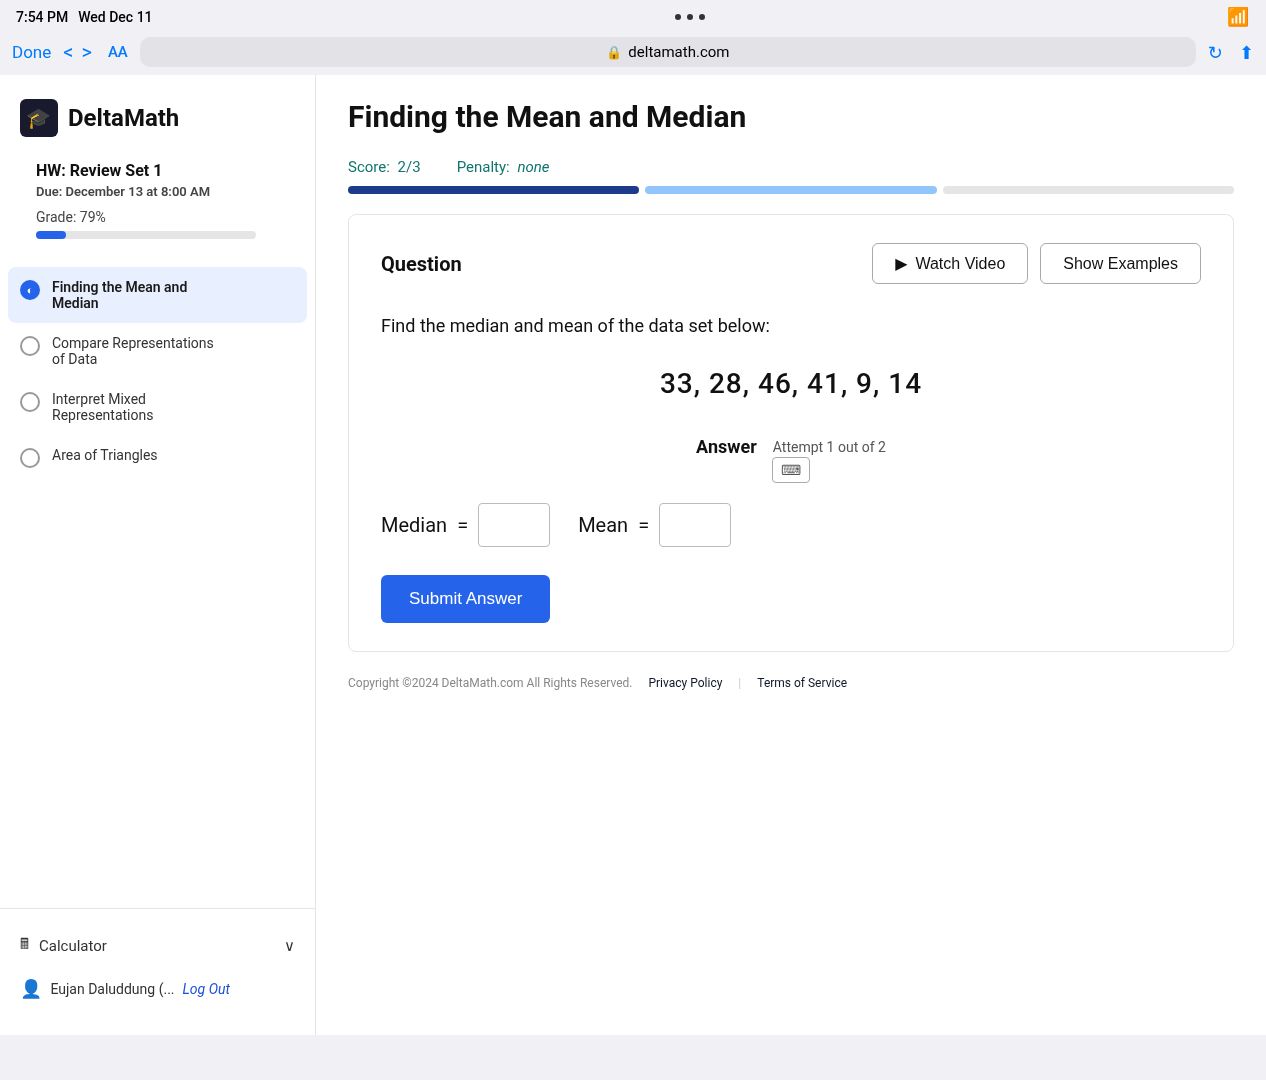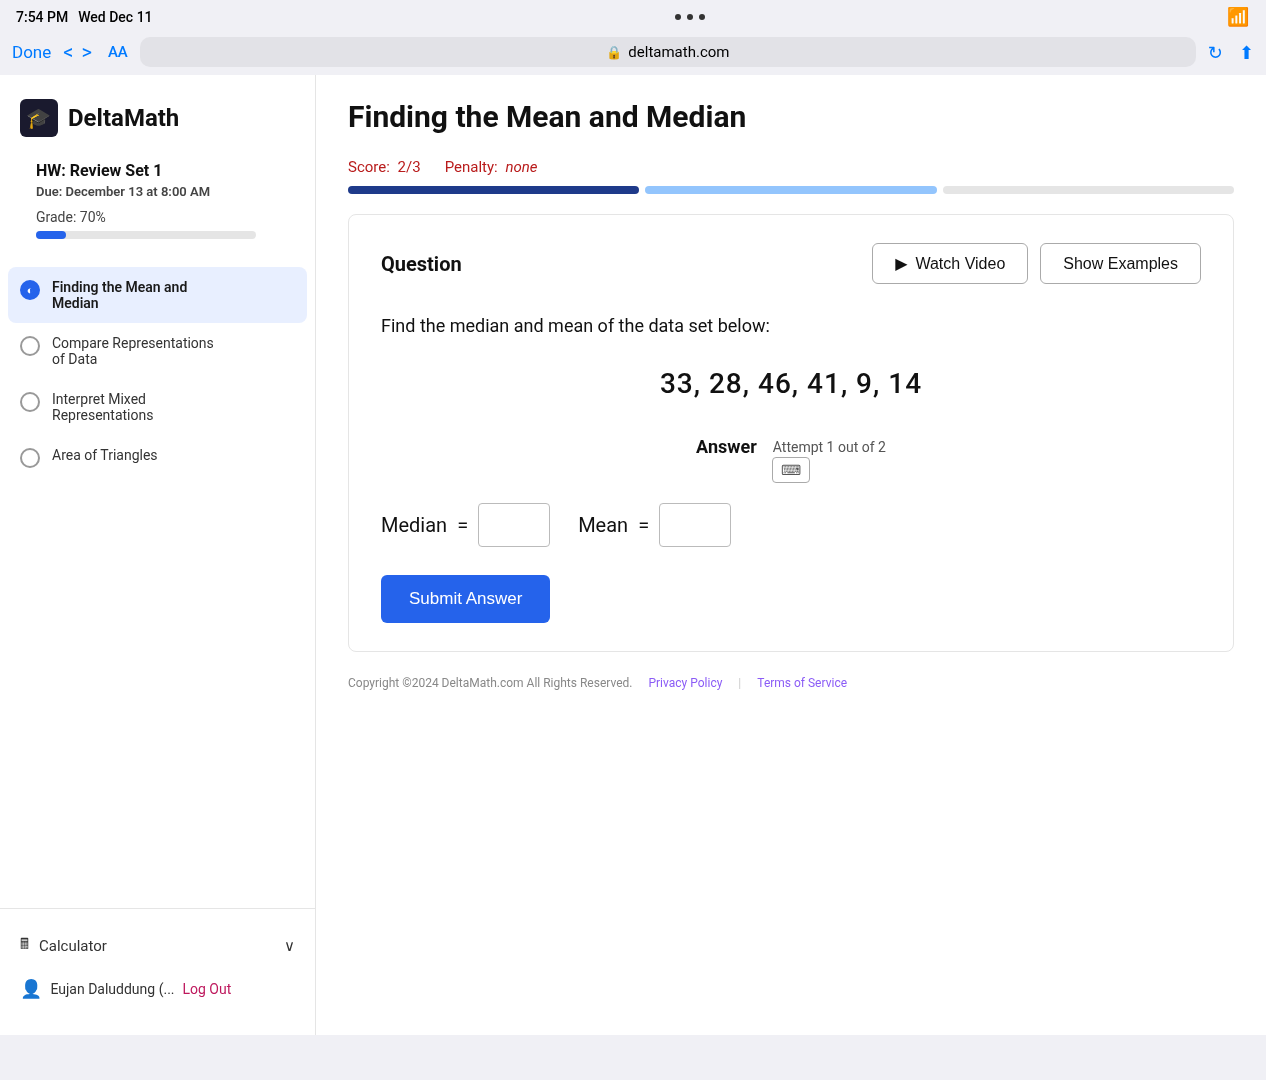--- a/index.html
+++ b/index.html
@@ -214,21 +214,21 @@
     }
     .user-info {
       display: flex;
       align-items: center;
       gap: 8px;
       margin-top: 12px;
       font-size: 14px;
       color: #333;
     }
     .user-icon { font-size: 18px; color: #555; }
-    .logout-link { color: #be185d; cursor: pointer; }
+    .logout-link { color: #1d4ed8; cursor: pointer; font-style: italic; }
 
     
     .main-content {
       flex: 1;
       padding: 24px 32px;
       background: #fff;
     }
 
     .page-title {
       font-size: 30px;
@@ -236,23 +236,23 @@
       color: #111;
       margin-bottom: 24px;
     }
 
     .score-bar-container {
       margin-bottom: 20px;
     }
     .score-line {
       display: flex;
       align-items: center;
-      gap: 24px;
+      gap: 36px;
       font-size: 15px;
-      color: #b91c1c;
+      color: #0f766e;
       margin-bottom: 10px;
     }
     .progress-track {
       display: flex;
       gap: 6px;
       height: 8px;
     }
     .progress-segment {
       flex: 1;
       border-radius: 4px;
@@ -393,21 +393,21 @@
 
     
     .main-footer {
       margin-top: 24px;
       font-size: 12px;
       color: #888;
       display: flex;
       gap: 16px;
     }
     .footer-link {
-      color: #8b5cf6;
+      color: #0f172a;
       cursor: pointer;
     }
     .footer-divider { color: #ccc; }
   </style>
 </head>
 <body>
 
 <div class="status-bar">
   <div class="status-bar-left">
     <span>7:54 PM</span>
@@ -453,21 +453,21 @@
 
 
     <div class="hw-info">
       <div class="hw-title">HW: Review Set 1</div>
       <div class="hw-due">
         <span>Due:</span>
         <span>December 13 at 8:00 AM</span>
       </div>
       <div class="hw-grade">
         <span>Grade:</span>
-        <span>70%</span>
+        <span>79%</span>
       </div>
       <div class="grade-bar-bg">
         <div class="grade-bar-fill"></div>
       </div>
     </div>
 
     <nav class="sidebar-nav">
       <div class="nav-item active">
         <div class="nav-item-icon">◐</div>
         <span>Finding the Mean and<br>Median</span>

